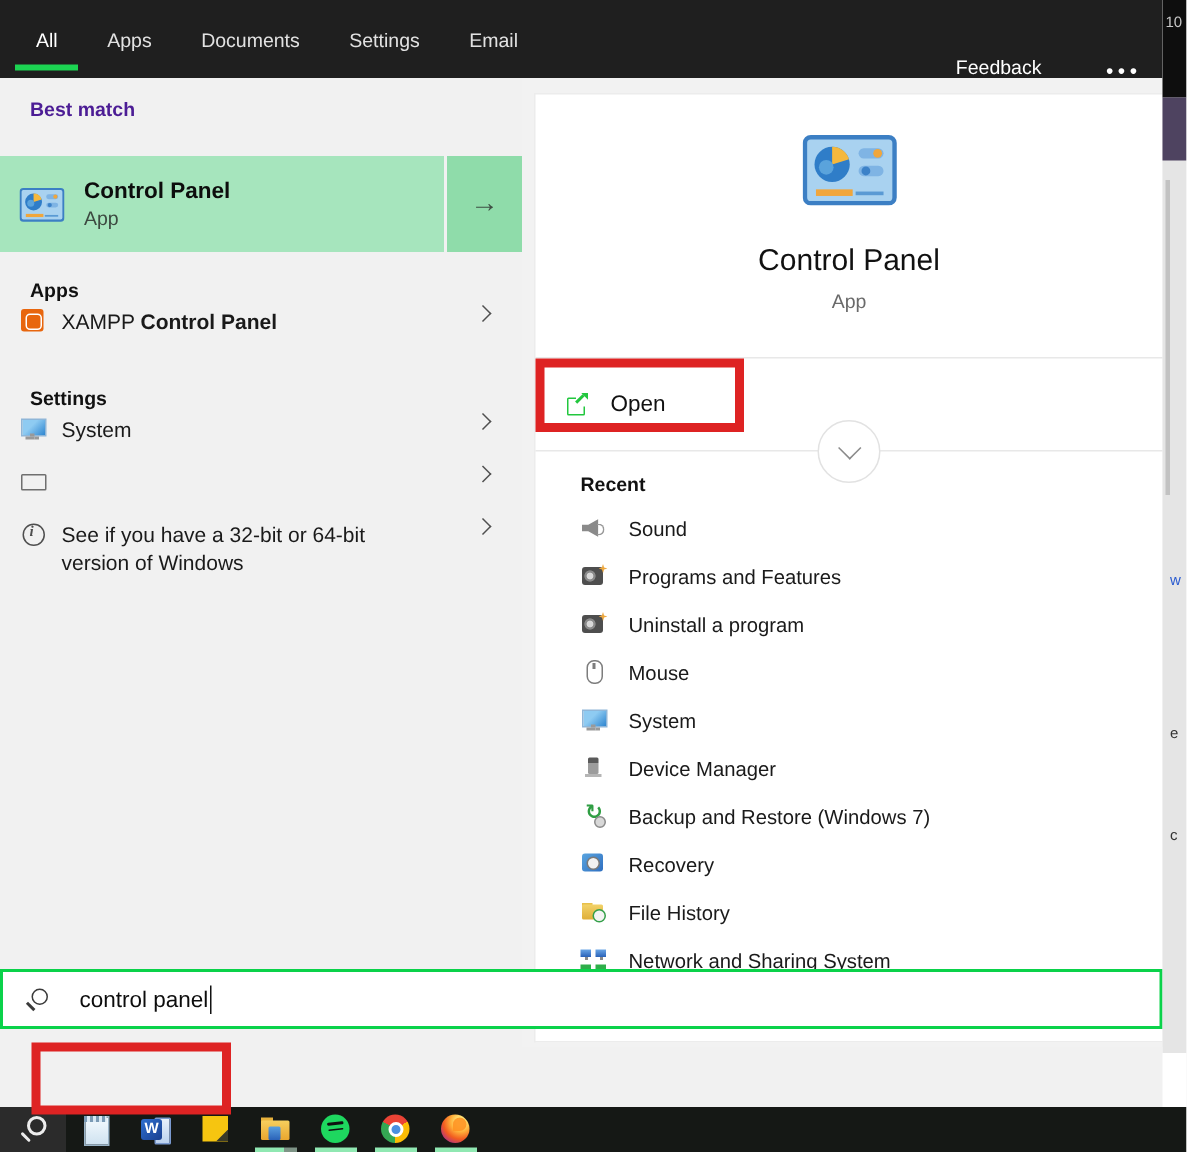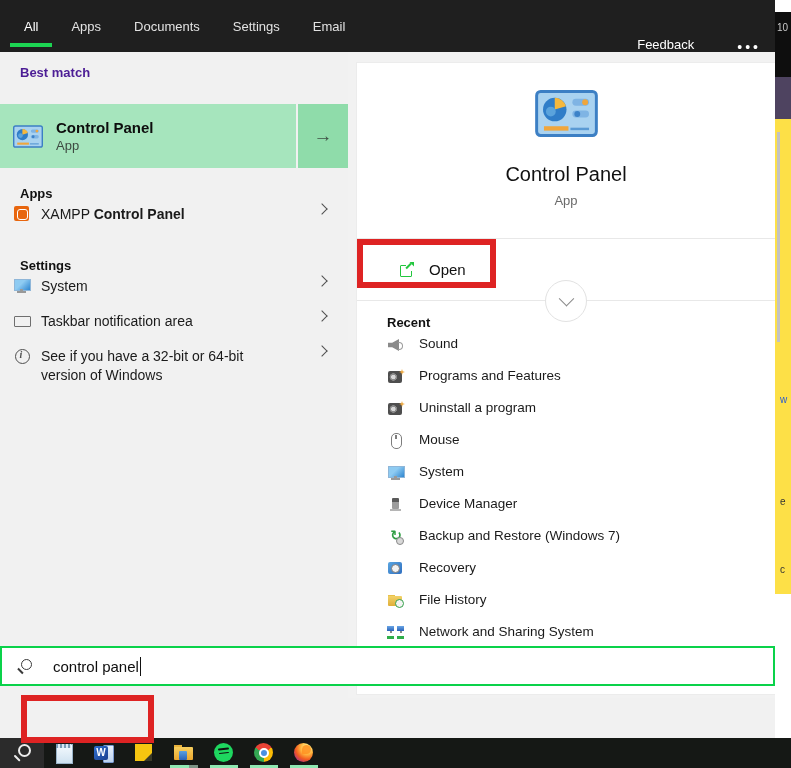--- a/index.html
+++ b/index.html
@@ -41,32 +41,32 @@
   .lp-row{display:flex;align-items:flex-start;height:35px;padding:0 22px 0 13px;cursor:pointer;font-size:14px;color:#1a1a1a}
   .lp-row.tall{height:48px}
   .lp-label{margin-left:10px;max-width:245px;line-height:19px}
   .chev{width:8px;height:8px;border-top:1.6px solid #4f4f4f;border-right:1.6px solid #4f4f4f;transform:rotate(45deg);margin-left:auto;flex:none}
 
   
   .card{position:absolute;left:8px;top:10px;right:0;bottom:3px;background:#fff;border:1px solid #ececec;border-right:none}
   .sec1{height:176px;border-bottom:1px solid #e8e8e8;display:flex;flex-direction:column;align-items:center;padding-top:27px}
   .rp-title{margin-top:26px;font-size:20px;color:#111}
   .rp-sub{margin-top:7px;font-size:13px;color:#6a6a6a}
-  .sec2{height:62px;border-bottom:1px solid #e8e8e8;display:flex;align-items:center;padding-left:42px;gap:14px;cursor:pointer}
+  .sec2{height:62px;border-bottom:1px solid #e8e8e8;display:flex;align-items:center;padding-left:20px;gap:14px;cursor:pointer}
   .open-label{font-size:15px;color:#111}
   .open-icon{position:relative;width:16px;height:16px;flex:none}
   .oi-box{position:absolute;left:1px;top:3px;width:12px;height:12px;border:1.8px solid var(--open-green);border-radius:1px}
   .oi-patch{position:absolute;right:1px;top:1px;width:8px;height:8px;background:#fff}
   .oi-shaft{position:absolute;right:3.5px;top:3.5px;width:7px;height:1.8px;background:var(--open-green);transform:rotate(-45deg)}
   .oi-head{position:absolute;right:1px;top:0;width:5px;height:5px;background:var(--open-green);clip-path:polygon(0 0,100% 0,100% 100%)}
   .expand-circle{position:absolute;left:50%;top:217px;width:42px;height:42px;margin-left:-21px;border:1px solid #e2e2e2;border-radius:50%;background:#fff;z-index:3;display:flex;align-items:center;justify-content:center;cursor:pointer}
   .chev-down{width:11px;height:11px;border-right:1.6px solid #8a8a8a;border-bottom:1.6px solid #8a8a8a;transform:rotate(45deg) translate(-2px,-2px)}
   .sec3{padding:14px 0 0 30px}
   .recent-header{font-size:13px;font-weight:700;color:#111;margin-bottom:6px}
-  .rc-row{display:flex;align-items:flex-start;height:32px;gap:14px;cursor:pointer;font-size:13.5px;color:#1a1a1a}
+  .rc-row{display:flex;align-items:center;height:32px;gap:14px;cursor:pointer;font-size:13.5px;color:#1a1a1a}
 
   
   .i16{position:relative;width:18px;height:18px;flex:none;background-repeat:no-repeat;display:inline-block}
   .sound-icon::before{content:"";position:absolute;left:1px;top:3px;width:11px;height:12px;background:#8a8a8a;clip-path:polygon(0 32%,38% 32%,100% 0,100% 100%,38% 68%,0 68%)}
   .sound-icon::after{content:"";position:absolute;right:2px;top:6px;width:4px;height:6px;border:1.5px solid #9a9a9a;border-left:none;border-radius:0 6px 6px 0}
   .programs-icon::before,.uninstall-icon::before{content:"";position:absolute;left:1px;top:3px;width:14px;height:12px;border-radius:2px;background:radial-gradient(circle at 38% 50%,#d8d8d8 0 2px,#8a8a8a 2.5px 3.5px,#4e4e4e 4px)}
   .programs-icon::after,.uninstall-icon::after{content:"";position:absolute;right:0;top:1px;width:6px;height:6px;background:#eda83f;clip-path:polygon(50% 0,62% 38%,100% 50%,62% 62%,50% 100%,38% 62%,0 50%,38% 38%)}
   .mouse-icon::before{content:"";position:absolute;left:4px;top:1px;width:9px;height:14px;border:1.8px solid #7d7d7d;border-radius:5px}
   .mouse-icon::after{content:"";position:absolute;left:8px;top:3px;width:2px;height:4px;background:#7d7d7d}
   .system-icon::before{content:"";position:absolute;left:1px;top:2px;width:15px;height:10px;border:1px solid #8fb6d8;background:linear-gradient(135deg,#8ecbf2 0 40%,#2f86d0)}
@@ -93,21 +93,21 @@
 
   
   .searchbar{position:absolute;left:0;top:646px;width:775px;height:40px;background:#fff;border:2px solid var(--anno-green);display:flex;align-items:center;padding-left:14px}
   .mag{position:relative;width:17px;height:17px;flex:none}
   .mag::before{content:"";position:absolute;left:5px;top:1px;width:9px;height:9px;border:1.6px solid #3a3a3a;border-radius:50%}
   .mag::after{content:"";position:absolute;left:1px;top:12px;width:7px;height:1.8px;background:#3a3a3a;transform:rotate(45deg)}
   .search-text{margin-left:20px;font-size:15px;color:#0d0d0d}
   .caret-line{width:1.5px;height:19px;background:#111;margin-left:1px}
 
   
-  .sliver{position:absolute;left:775px;top:12px;width:16px;height:582px;background:#fde047}
+  .sliver{position:absolute;left:775px;top:0;width:16px;height:702px;background:#e5e5e5}
   .sliver .sl-black{position:absolute;left:0;top:0;width:100%;height:65px;background:#0e0e0e;color:#c8c8c8;font-size:10px;padding:10px 0 0 2px}
   .sliver .sl-purple{position:absolute;left:0;top:65px;width:100%;height:42px;background:#4e4360}
   .sliver .sl-scroll{position:absolute;left:2px;top:120px;width:3px;height:210px;background:#c2c2c2}
   .sl-frag{position:absolute;left:5px;font-size:10px}
 
   
   .taskbar{position:absolute;left:0;top:738px;width:791px;height:30px;background:var(--taskbar-bg);display:flex}
   .tb-tile{position:relative;width:40px;height:30px;display:flex;align-items:center;justify-content:center;cursor:pointer}
   .tb-search{width:44px;background:#2b2b2b}
   .tbi{position:relative;width:22px;height:22px}
@@ -200,21 +200,20 @@
               <span class="chev"></span>
             </div>
             <div class="lp-subheader">Settings</div>
             <div class="lp-row">
               <span class="i16 system-icon"></span>
               <span class="lp-label"><span>System</span></span>
               <span class="chev"></span>
             </div>
             <div class="lp-row">
               <span class="i16 taskbar-area-icon"></span>
-              <span class="lp-label"><span>Taskbar notification area</span></span>
               <span class="chev"></span>
             </div>
             <div class="lp-row tall">
               <span class="i16 info-icon"></span>
               <span class="lp-label"><span>See if you have a 32-bit or 64-bit version of Windows</span></span>
               <span class="chev"></span>
             </div>
           </div>
       </div>
 

